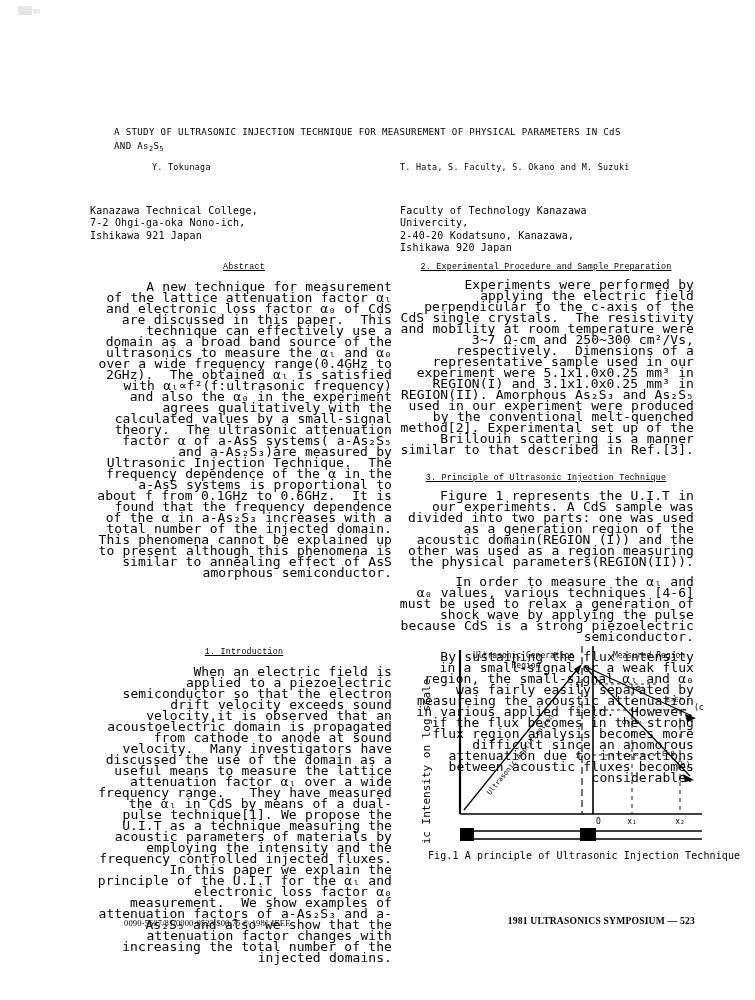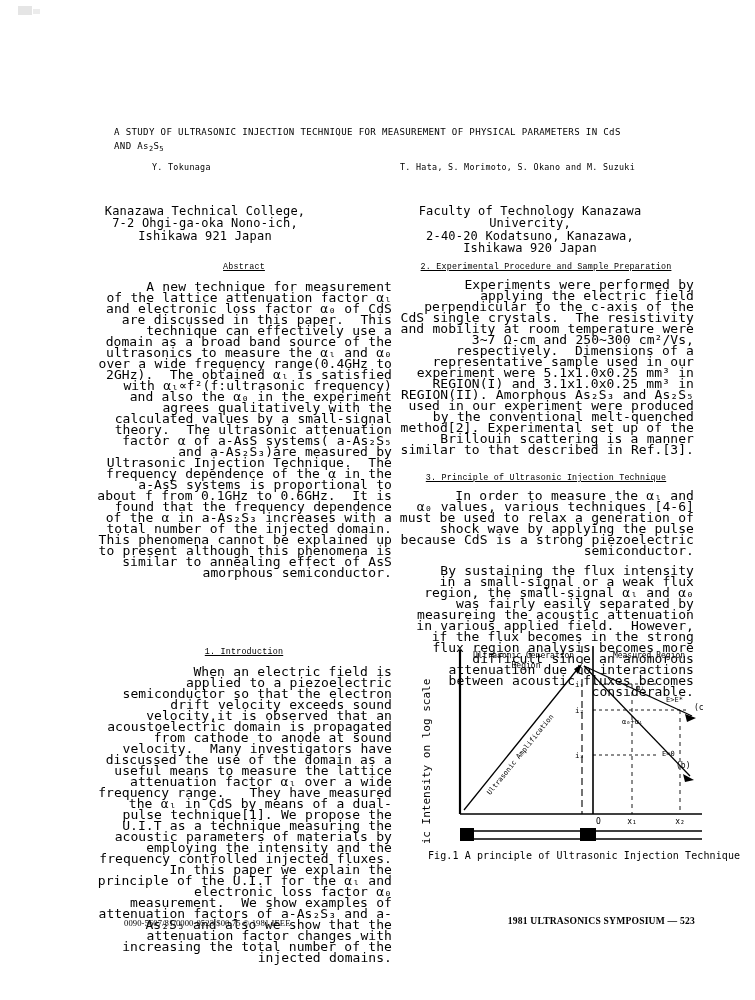--- a/index.html
+++ b/index.html
@@ -70,25 +70,24 @@
   .author-right {
     position: absolute;
     left: 286px;
     top: 0;
     font-size: 8.4px;
     letter-spacing: .3px;
   }
 
   .affil {
     position: absolute;
-    font-size: 12px;
+    font-size: 10px;
     line-height: 12.4px;
     letter-spacing: .2px;
     white-space: pre-line;
-    text-align: center;
   }
   .affil-left  { left: 90px;  top: 205px; width: 230px; }
   .affil-right { left: 400px; top: 205px; width: 260px; }
 
   
   .col {
     position: absolute;
     top: 262px;
     width: 296px;
   }
@@ -173,21 +172,21 @@
   <div class="scan-mark"></div>
   <div class="scan-mark m2"></div>
 
   <div class="title-block">
     <div class="paper-title">A STUDY OF ULTRASONIC INJECTION TECHNIQUE FOR MEASUREMENT OF PHYSICAL PARAMETERS IN CdS</div>
     <div class="paper-title"><span>AND As</span><span class="sub">2</span><span>S</span><span class="sub">5</span></div>
   </div>
 
   <div class="authors-row">
     <div class="author-left">Y. Tokunaga</div>
-    <div class="author-right">T. Hata, S. Morimoto, S. Okano and M. Suzuki</div>
+    <div class="author-right">T. Hata, S. Faculty, S. Okano and M. Suzuki</div>
   </div>
 
   <div class="affil affil-left">Kanazawa Technical College,
 7-2 Ohgi-ga-oka Nono-ich,
 Ishikawa 921 Japan</div>
   <div class="affil affil-right">Faculty of Technology  Kanazawa Univercity,
 2-40-20 Kodatsuno, Kanazawa,
 Ishikawa 920 Japan</div>
 
   <div class="col col-left">
@@ -200,20 +199,21 @@
     <p class="para">     When an electric field is applied to a piezoelectric semiconductor so that the electron drift velocity exceeds sound velocity,it is observed that an acoustoelectric domain is propagated from cathode to anode at sound velocity.  Many investigators have discussed the use of the domain as a useful means to measure the lattice attenuation factor αₗ over a wide frequency range.   They have measured the αₗ in CdS by means of a dual-pulse technique[1]. We propose the U.I.T as a technique measuring the acoustic parameters of materials by employing the intensity and the frequency controlled injected fluxes.  In this paper we explain the principle of the U.I.T for the αₗ and electronic loss factor α₀ measurement.  We show examples of attenuation factors of a-As₂S₃ and a-As₂S₅ and also we show that the attenuation factor changes with increasing the total number of the injected domains.</p>
   </div>
 
   <div class="col col-right">
     <div class="sec-head tight">2. Experimental Procedure and Sample Preparation</div>
     <p class="para">     Experiments were performed by applying the electric field perpendicular to the c-axis of the CdS single crystals.  The resistivity and mobility at room temperature were 3~7 Ω-cm and 250~300 cm²/Vs, respectively.  Dimensions of a representative sample used in our experiment were 5.1x1.0x0.25 mm³ in REGION(I) and 3.1x1.0x0.25 mm³ in REGION(II). Amorphous As₂S₃ and As₂S₅ used in our experiment were produced by the conventional melt-quenched method[2]. Experimental set up of the Brillouin scattering is a manner similar to that described in Ref.[3].</p>
 
     <div class="spacer-sm"></div>
 
     <div class="sec-head tight">3. Principle of Ultrasonic Injection Technique</div>
+    <p class="para">     Figure 1 represents the U.I.T in our experiments. A CdS sample was divided into two parts: one was used as a generation region of the acoustic domain(REGION (I)) and the other was used as a region measuring the physical parameters(REGION(II)).</p>
     <p class="para">     In order to measure the αₗ and α₀ values, various techniques [4-6] must be used to relax a generation of shock wave by applying the pulse because CdS is a strong piezoelectric semiconductor.</p>
     <p class="para">     By sustaining the flux intensity in a small-signal or a weak flux region, the small-signal αₗ and α₀ was fairly easily separated by measureing the acoustic attenuation in various applied field.  However, if the flux becomes in the strong flux region analysis becomes more difficult since an anomorous attenuation due to interactions between acoustic fluxes becomes considerable.</p>
   </div>
 
   <div class="figure-wrap">
     <svg class="fig-box" viewBox="0 0 300 205">
 
       <text x="-150" y="26" transform="rotate(-90)" text-anchor="middle" font-family="DejaVu Sans Mono, monospace" font-size="11" fill="#000">Ultrasonic Intensity  on log scale</text>
 
       <line x1="56" y1="12" x2="56" y2="176" stroke="#000" stroke-width="2.2"></line>

